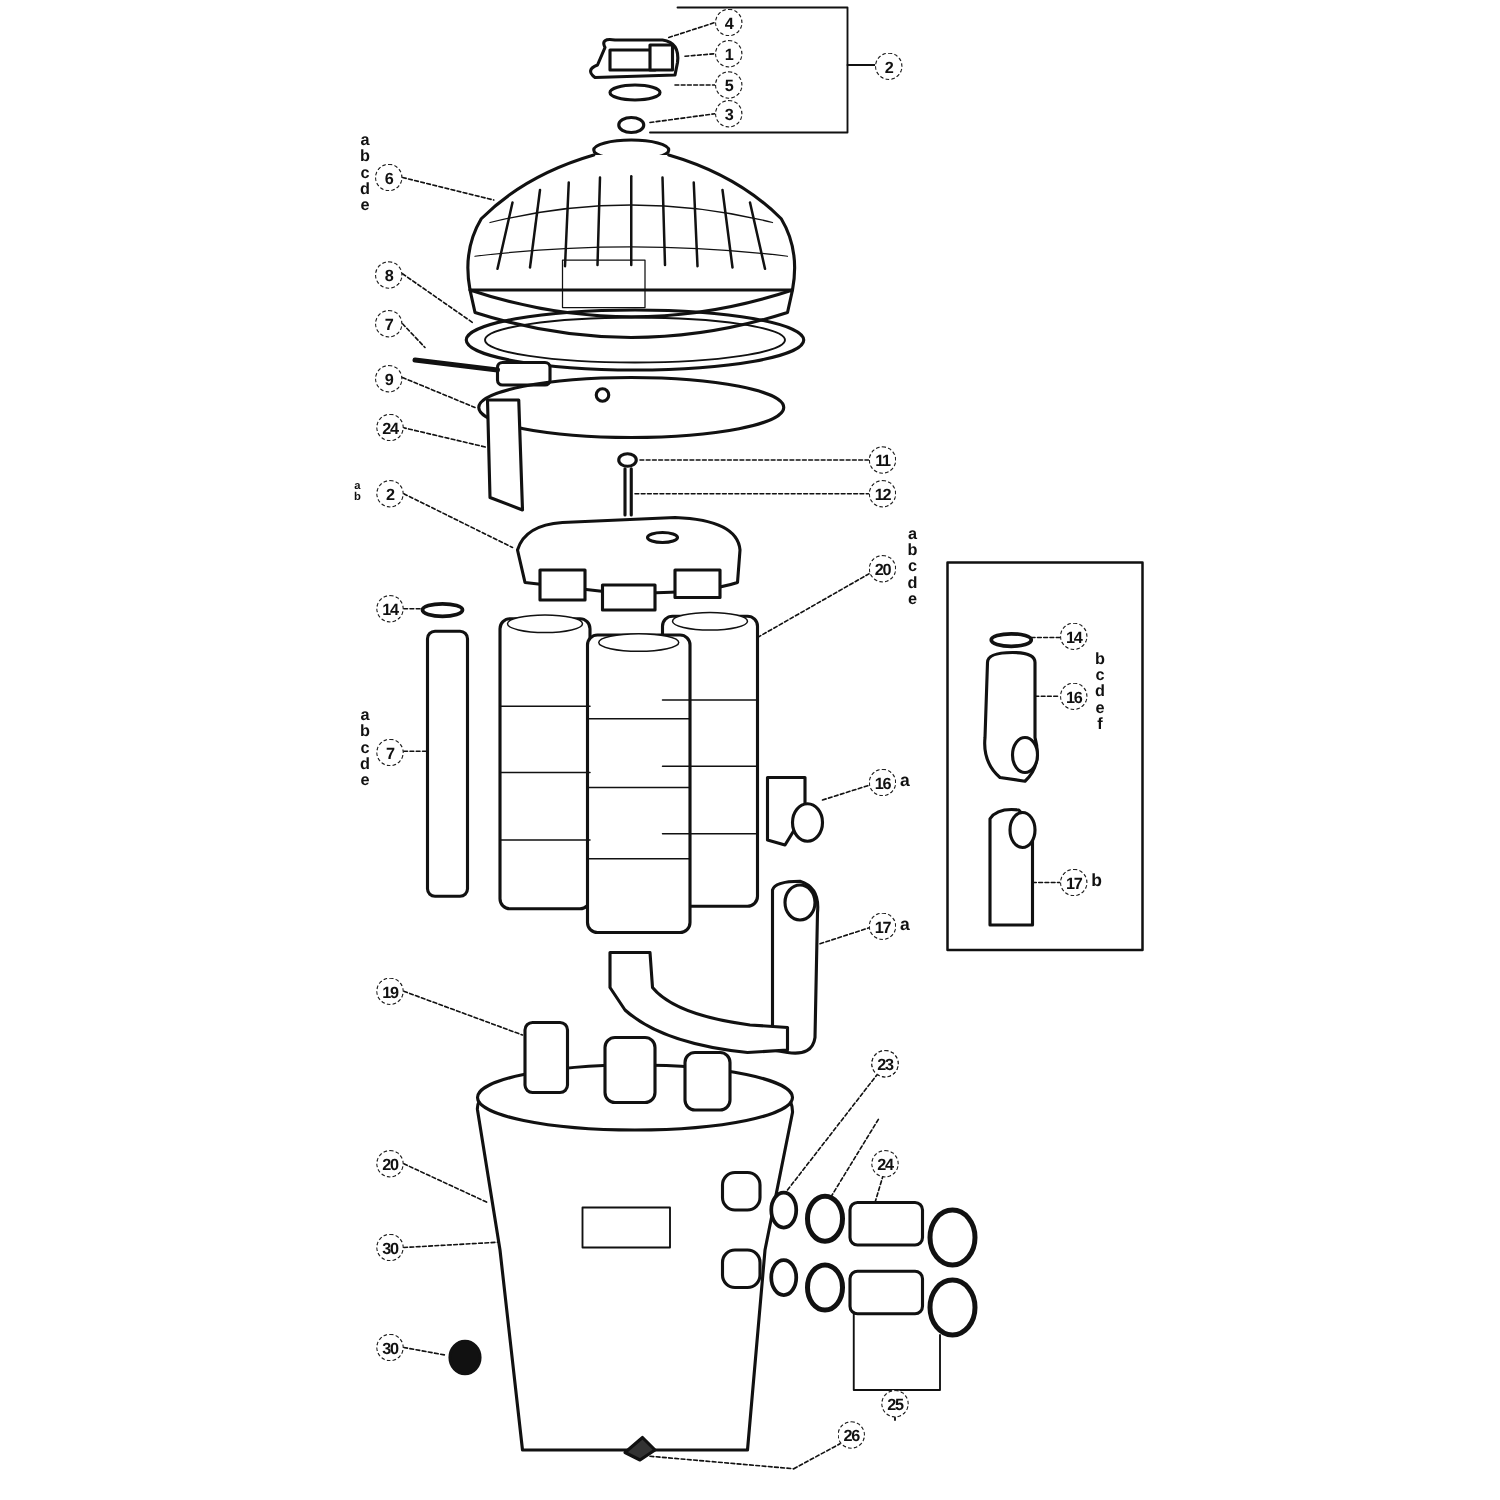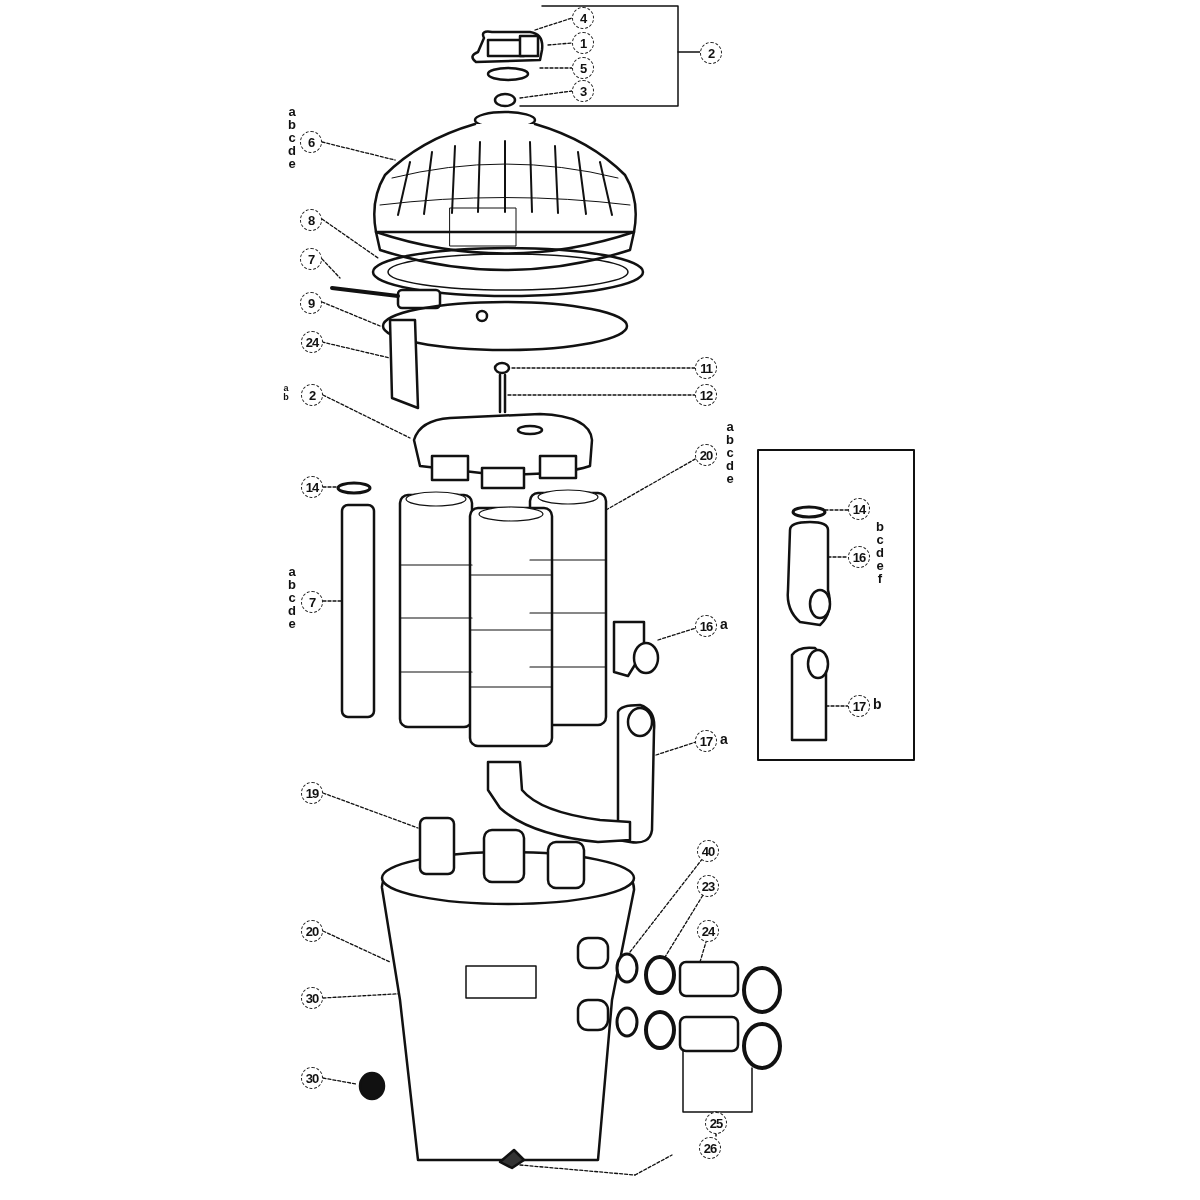--- a/index.html
+++ b/index.html
@@ -202,24 +202,24 @@
 <div class="callout" style="left:695px;top:615px">16</div>
 <div class="callout" style="left:695px;top:730px">17</div>
 <div class="callout" style="left:848px;top:498px">14</div>
 <div class="callout" style="left:848px;top:546px">16</div>
 <div class="callout" style="left:848px;top:695px">17</div>
 <div class="callout" style="left:301px;top:782px">19</div>
 <div class="callout" style="left:301px;top:920px">20</div>
 <div class="callout" style="left:301px;top:987px">30</div>
 <div class="callout" style="left:301px;top:1067px">30</div>
 <div class="callout" style="left:697px;top:840px">40</div>
-<div class="callout" style="left:697px;top:875px">23</div>
+<div class="callout" style="left:697px;top:840px">23</div>
 <div class="callout" style="left:697px;top:920px">24</div>
 <div class="callout" style="left:705px;top:1112px">25</div>
-<div class="callout" style="left:699px;top:1137px">26</div>
+<div class="callout" style="left:670px;top:1137px">26</div>
 
 <div class="suffix" style="left:720px;top:616px">a</div>
 <div class="suffix" style="left:720px;top:731px">a</div>
 <div class="suffix" style="left:873px;top:696px">b</div>
 
 <div class="variants" style="left:286px;top:105px">
   <span>a</span>
       <span>b</span>
       <span>c</span>
       <span>d</span>

